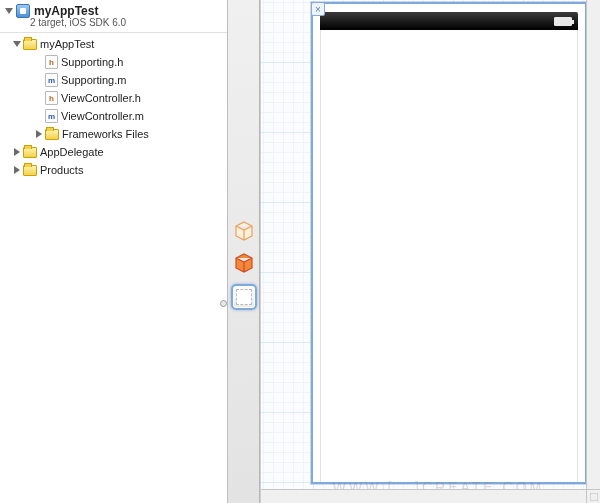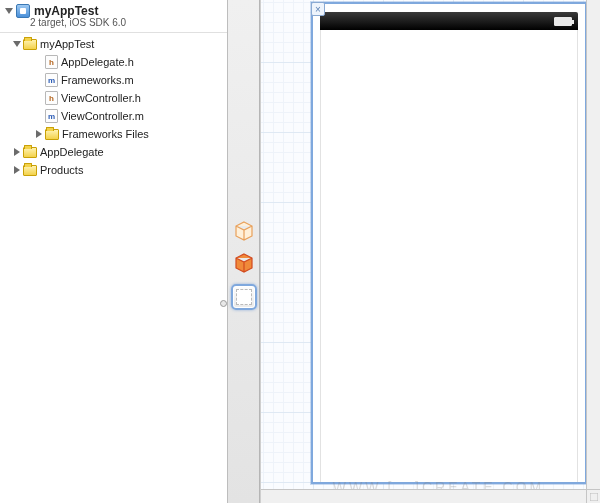--- a/index.html
+++ b/index.html
@@ -233,26 +233,26 @@
 
       <div class="row d1">
         <span class="triangle open"></span>
         <span class="folder-icon"></span>
         <span class="row-label">myAppTest</span>
       </div>
 
       <div class="row d2">
         <span class="spacer-tri"></span>
         <span class="file-icon h">h</span>
-        <span class="row-label">AppDelegate.h</span>
+        <span class="row-label">Supporting.h</span>
       </div>
       <div class="row d2">
         <span class="spacer-tri"></span>
         <span class="file-icon m">m</span>
-        <span class="row-label">Frameworks.m</span>
+        <span class="row-label">Supporting.m</span>
       </div>
       <div class="row d2">
         <span class="spacer-tri"></span>
         <span class="file-icon h">h</span>
         <span class="row-label">ViewController.h</span>
       </div>
       <div class="row d2">
         <span class="spacer-tri"></span>
         <span class="file-icon m">m</span>
         <span class="row-label">ViewController.m</span>

